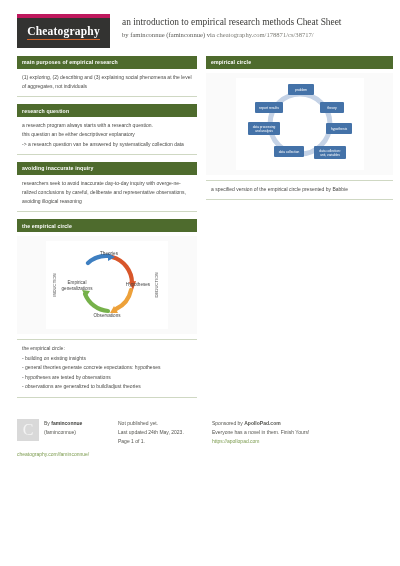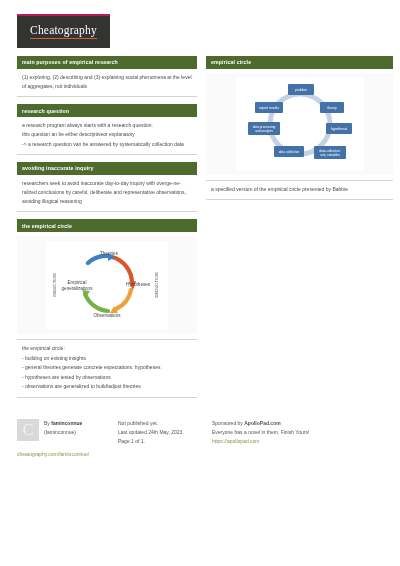--- a/index.html
+++ b/index.html
@@ -9,23 +9,24 @@
     font-family: "Liberation Sans", sans-serif;
     -webkit-font-smoothing: antialiased;
   }
   .page { position: relative; width: 400px; height: 566px; background: #fff; padding: 0; }
 
   
   .header { display: flex; align-items: flex-start; padding: 14px 14px 0 17px; }
   .logo-box {
     width: 93px; height: 34px;
     background: #333331;
-    border-top: 2px solid #be185d;
+    border-top: 4px solid #be185d;
     display: flex; align-items: center; justify-content: center;
     flex: 0 0 auto;
+    font-weight: bold;
   }
   .logo-text {
     font-family: "Liberation Serif", serif;
     color: #ffffff; font-size: 11.5px; letter-spacing: .2px;
     border-bottom: 1.5px solid #d2642a; padding-bottom: 1px;
     line-height: 1;
   }
   .head-text { margin-left: 12px; padding-top: 3px; }
   .sheet-title {
     font-family: "Liberation Serif", serif;
@@ -86,20 +87,26 @@
   .foot-link2 { color: #7b9b4e; display: block; }
 </style>
 </head>
 <body>
 
 <div class="page">
 
   <div class="header">
     <div class="logo-box">
       <span class="logo-text">Cheatography</span>
+    </div>
+    <div class="head-text">
+      <div class="sheet-title">an introduction to empirical research methods Cheat Sheet</div>
+      <div class="sheet-by">
+        <span>by </span><span>faminconnue</span><span> (faminconnue) via </span><span class="lnk">cheatography.com/178871/cs/38717/</span>
+      </div>
     </div>
   </div>
 
   <div class="cols">
 
     <div class="col left">
 
       <div class="card">
         <div class="card-head">main purposes of empirical research</div>
         <div class="card-body">

